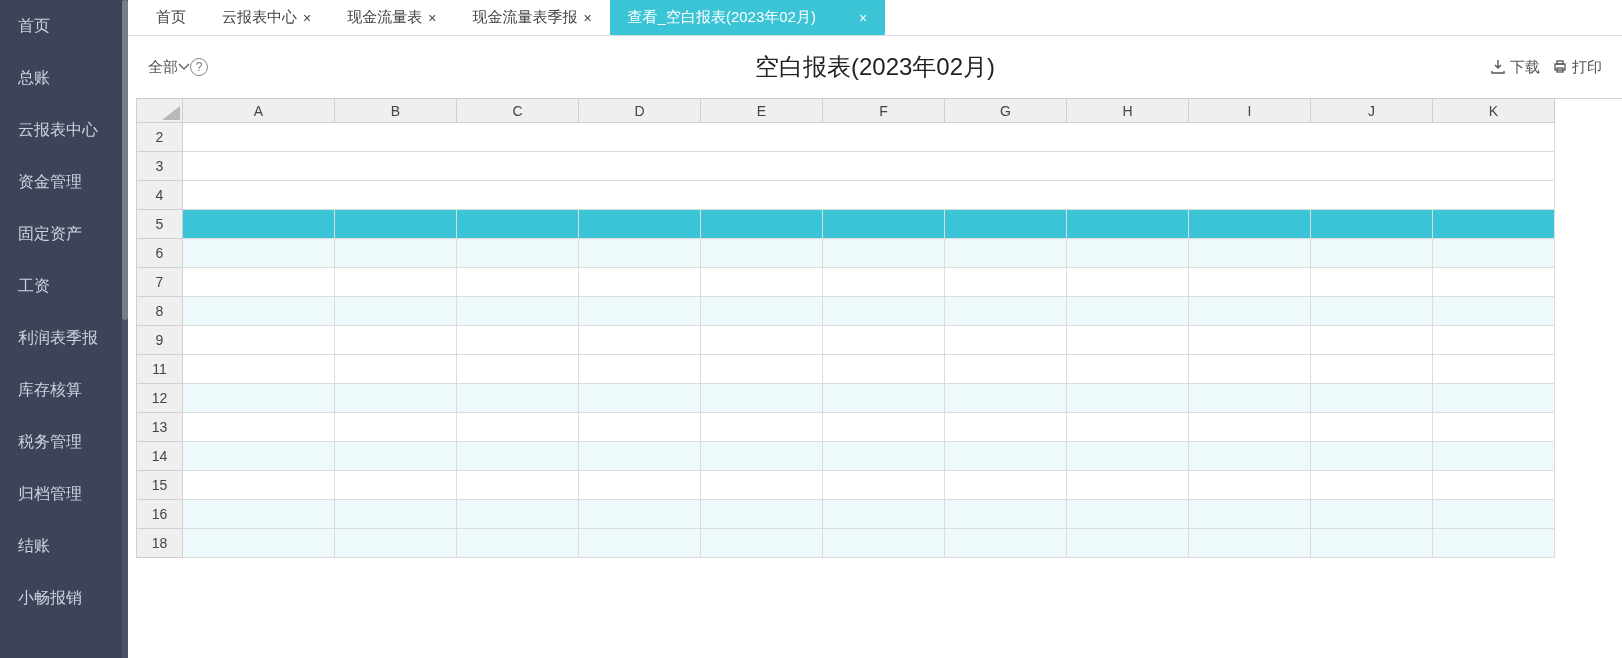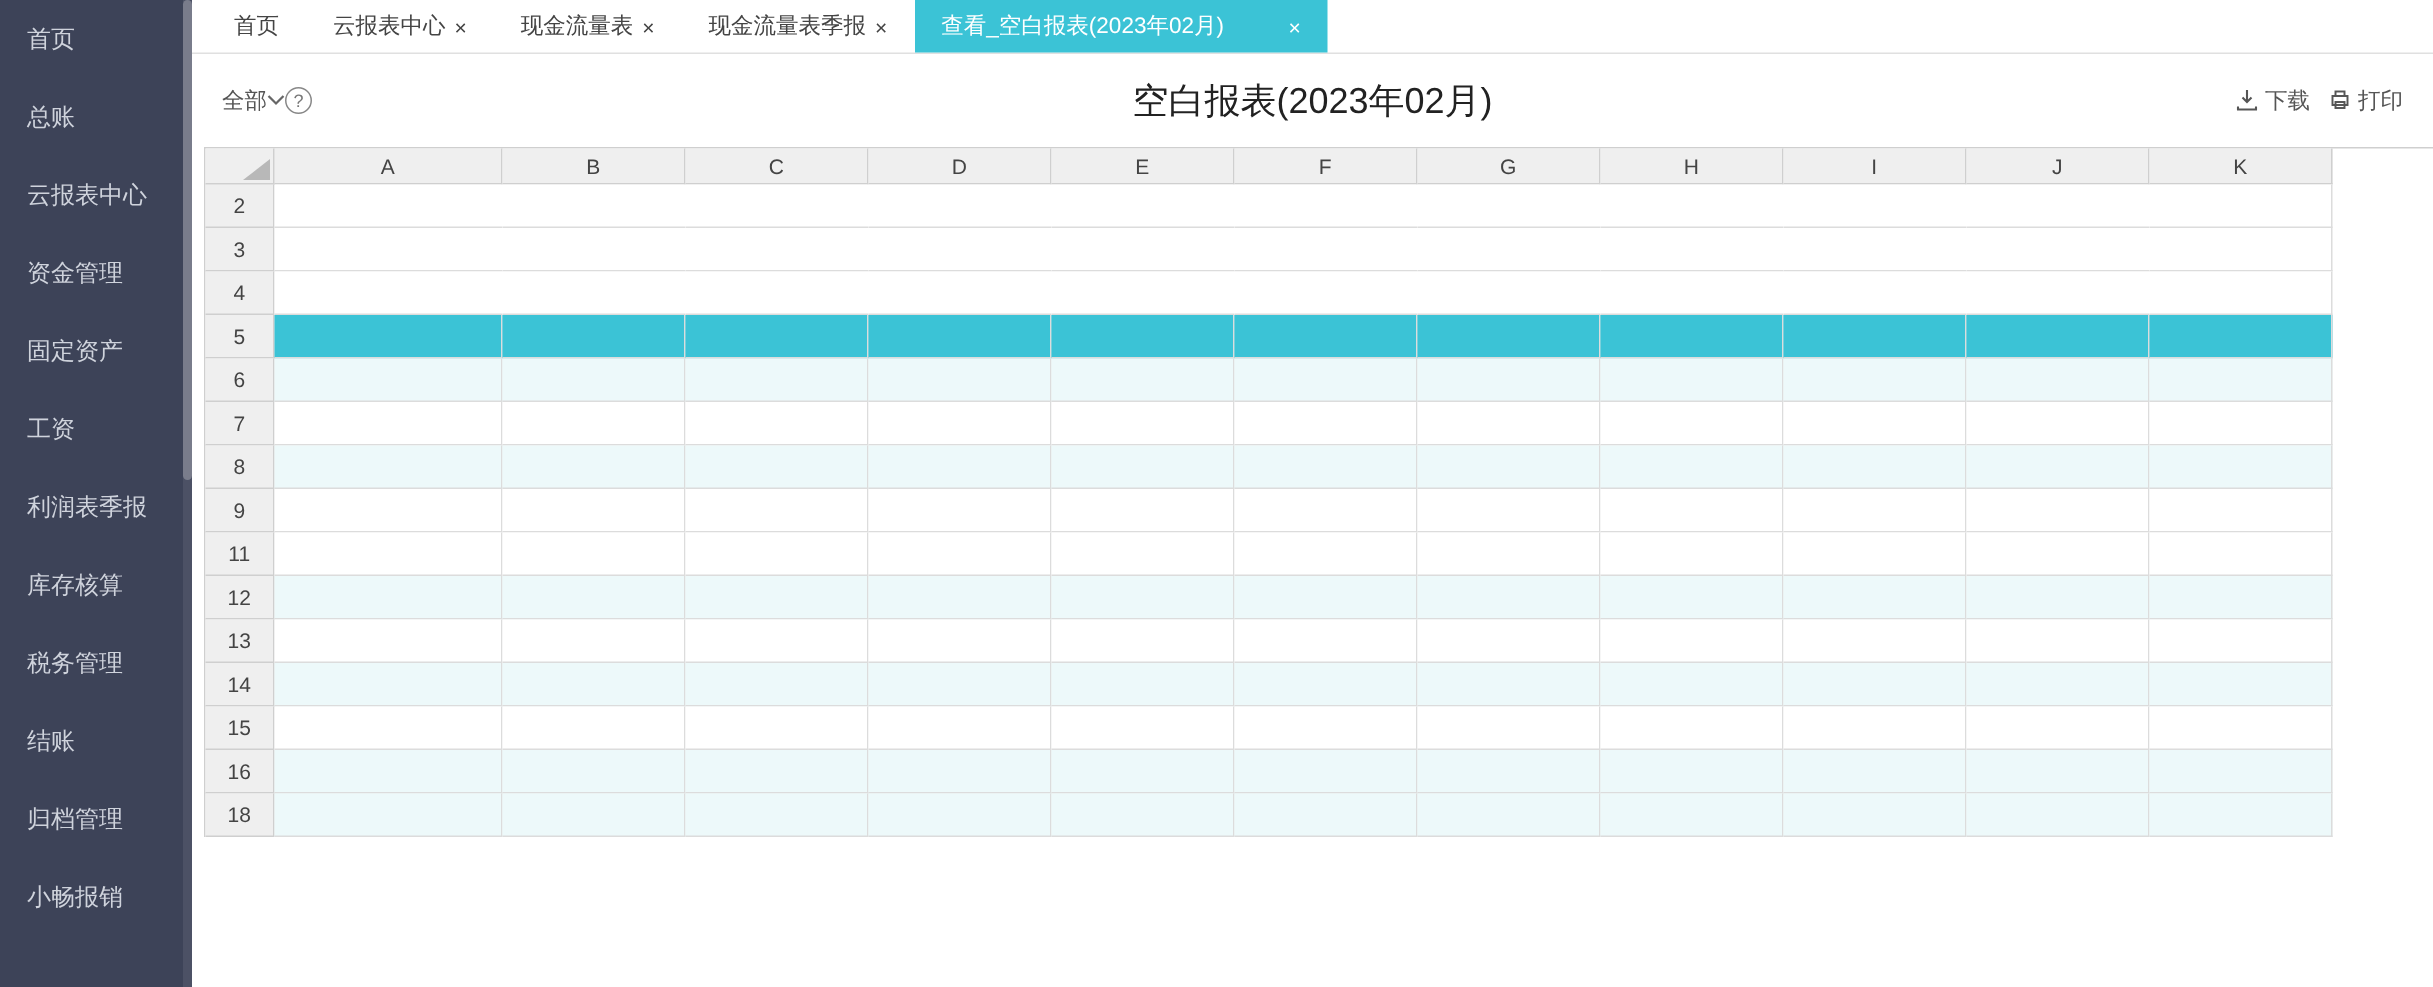--- a/index.html
+++ b/index.html
@@ -232,24 +232,24 @@
   <div class="sidebar-item">
       <span>利润表季报</span>
     </div>
   <div class="sidebar-item">
       <span>库存核算</span>
     </div>
   <div class="sidebar-item">
       <span>税务管理</span>
     </div>
   <div class="sidebar-item">
+      <span>归档管理</span>
+    </div>
+  <div class="sidebar-item">
       <span>结账</span>
-    </div>
-  <div class="sidebar-item">
-      <span>归档管理</span>
     </div>
   <div class="sidebar-item">
       <span>小畅报销</span>
     </div>
   <div class="sidebar-scroll-track"></div>
   <div class="sidebar-scroll-thumb"></div>
 </div>
 
 <div class="main">
 

